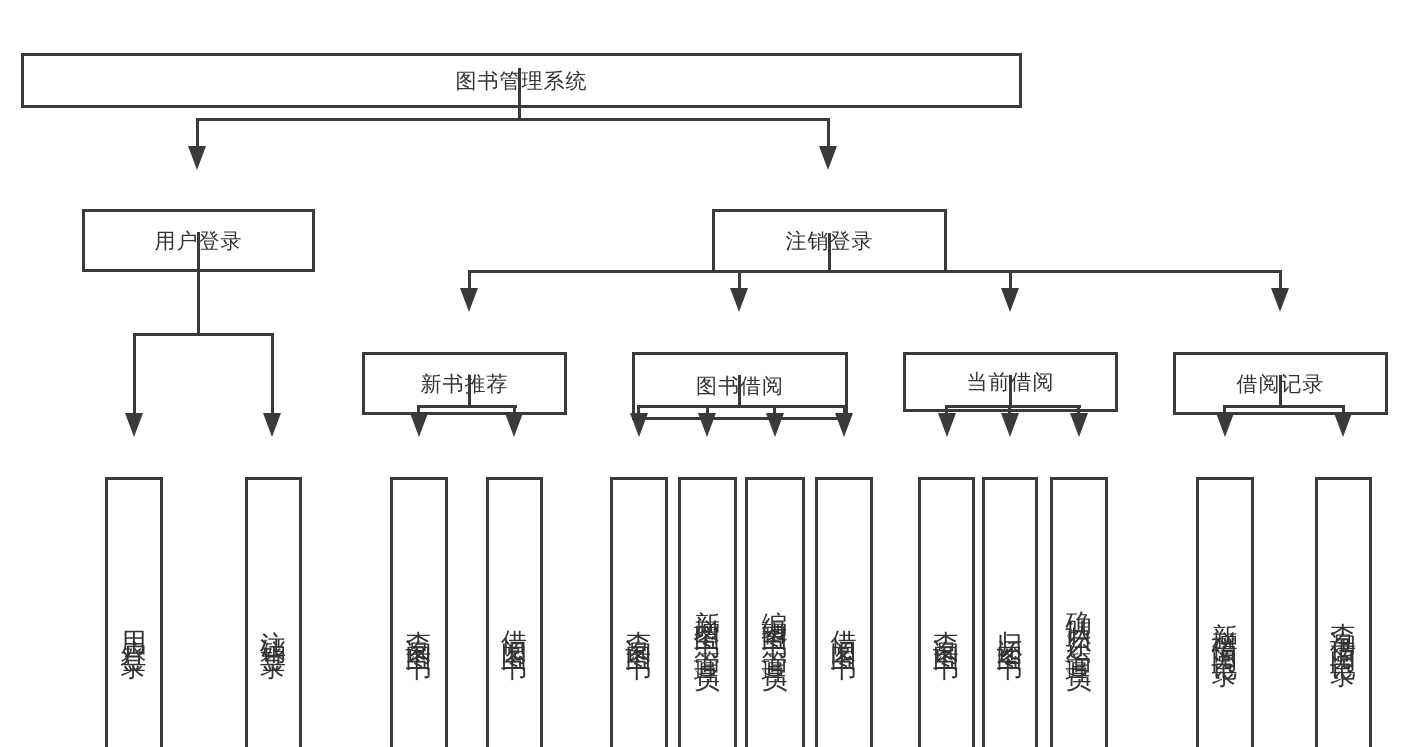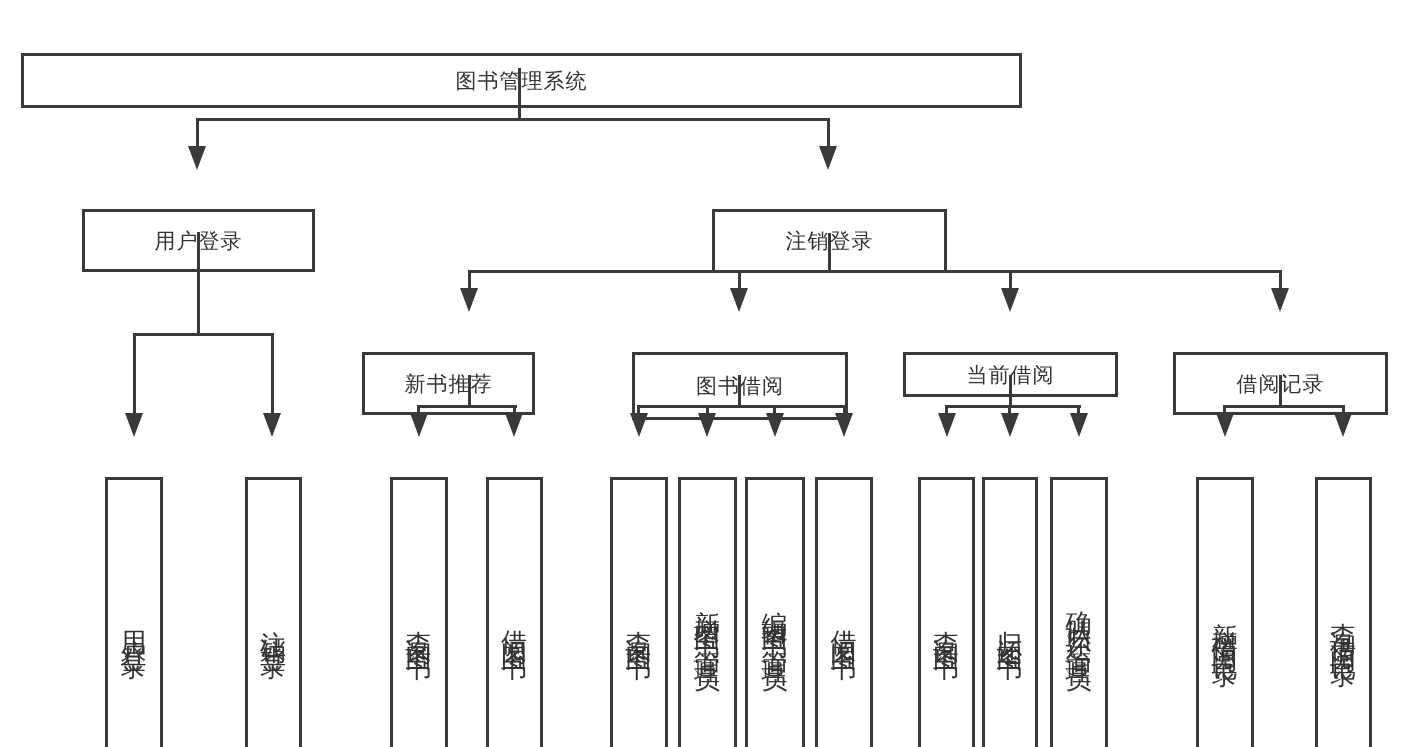--- a/index.html
+++ b/index.html
@@ -35,23 +35,23 @@
 </head>
 <body>
 
 <div id="stage">
 
   <div class="node h" style="left:21px;top:13px;width:1001px;height:55px;">图书管理系统</div>
 
   <div class="node h" style="left:82px;top:169px;width:233px;height:63px;">用户登录</div>
   <div class="node h" style="left:712px;top:169px;width:235px;height:64px;">注销登录</div>
 
-  <div class="node h" style="left:362px;top:312px;width:173px;height:63px;">新书推荐</div>
+  <div class="node h" style="left:362px;top:312px;width:205px;height:63px;">新书推荐</div>
   <div class="node h" style="left:632px;top:312px;width:216px;height:68px;">图书借阅</div>
-  <div class="node h" style="left:903px;top:312px;width:215px;height:45px;font-family:Liberation Mono, monospace;">当前借阅</div>
+  <div class="node h" style="left:903px;top:312px;width:215px;height:60px;font-family:Liberation Mono, monospace;">当前借阅</div>
   <div class="node h" style="left:1173px;top:312px;width:215px;height:63px;">借阅记录</div>
 
   <div class="node v" style="left:105px;top:437px;width:58px;height:298px;">用户登录</div>
   <div class="node v" style="left:245px;top:437px;width:57px;height:298px;">注销登录</div>
 
   <div class="node v" style="left:390px;top:437px;width:58px;height:298px;">查询图书</div>
   <div class="node v" style="left:486px;top:437px;width:57px;height:298px;">借阅图书</div>
 
   <div class="node v" style="left:610px;top:437px;width:58px;height:298px;">查询图书</div>
   <div class="node v" style="left:678px;top:437px;width:59px;height:298px;">新增图书（管理员）</div>

